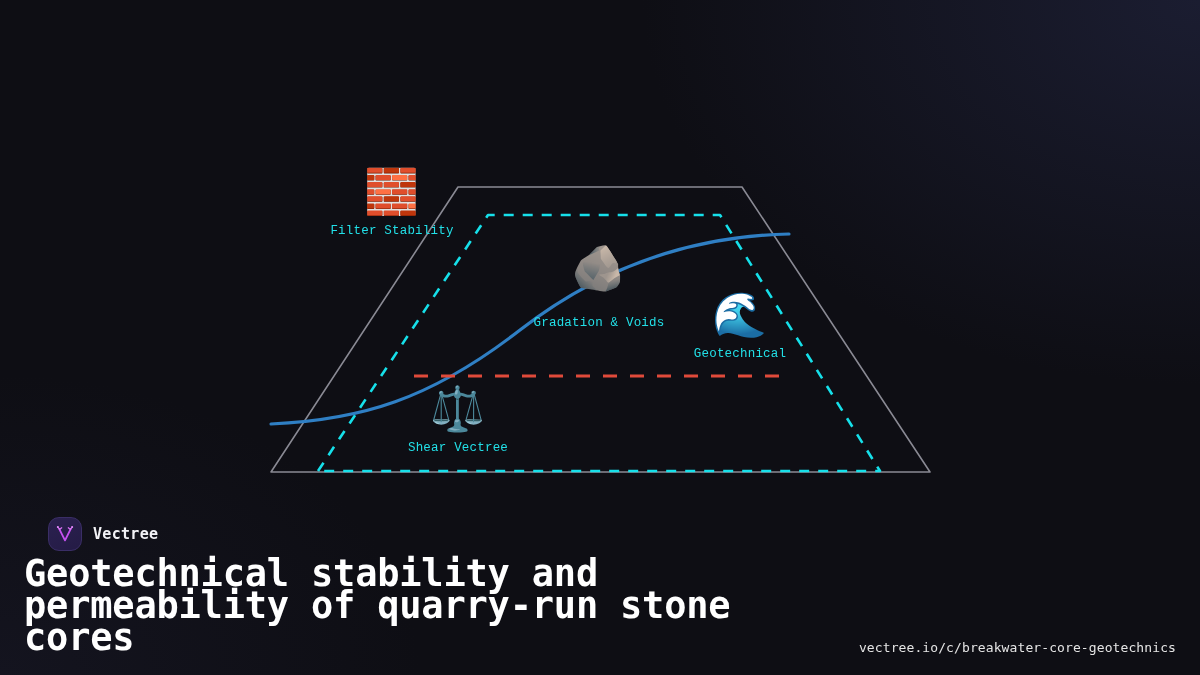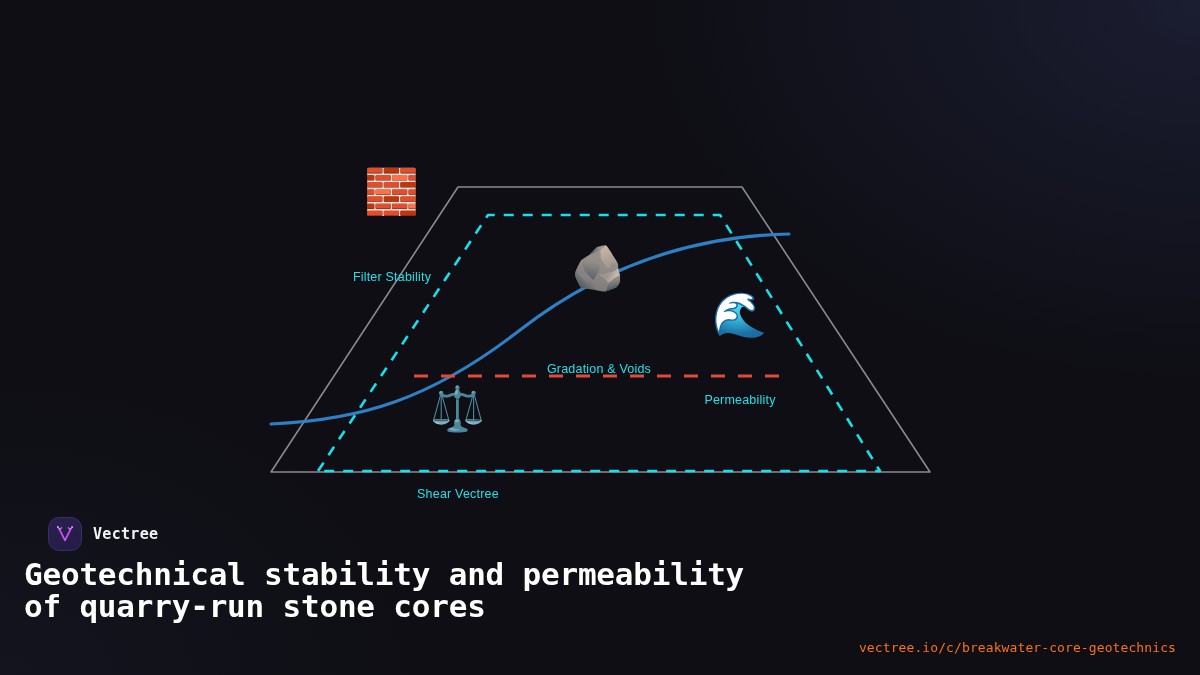--- a/index.html
+++ b/index.html
@@ -16,27 +16,26 @@
 
   
   #scene {
     position:absolute; left:0; top:0; width:1200px; height:490px;
   }
   #scene svg { position:absolute; left:0; top:0; }
 
   .scene-label {
     position:absolute;
     color:#22e0e8;
-    font-family:Liberation Sans, sans-serif;
+    font-family:Liberation Mono, monospace;
     font-size:12.5px;
     letter-spacing:0.2px;
     white-space:nowrap;
     transform:translateX(-50%);
     text-align:left;
-    margin-top:46px;
   }
   .scene-emoji {
     position:absolute;
     font-family:"DejaVu Sans","Liberation Sans",sans-serif;
     font-size:44px;
     line-height:1;
     white-space:nowrap;
     transform:translate(-50%,-50%);
     text-align:center;
   }
@@ -57,30 +56,30 @@
     display:flex; align-items:center; justify-content:center;
   }
   #brand-name {
     font-family:"DejaVu Sans Mono","Liberation Mono",monospace;
     font-size:15px; font-weight:bold; color:#f2f2f6; letter-spacing:0.3px;
   }
   #headline {
     position:absolute; left:24px; top:68px; width:740px;
     font-family:"DejaVu Sans Mono","Liberation Mono",monospace;
     font-weight:bold;
-    font-size:31px;
+    font-size:37px;
     line-height:32px;
     color:#ffffff;
     letter-spacing:-0.2px;
   }
   #source-url {
     position:absolute; right:24px; bottom:20px;
     font-family:"DejaVu Sans Mono","Liberation Mono",monospace;
     font-size:13px;
-    color:#f97316;
+    color:#e5e5e5;
     letter-spacing:0.1px;
   }
 </style>
 </head>
 <body>
 
 <div id="scene">
 
   <svg width="1200" height="490" viewBox="0 0 1200 490">
 
@@ -93,21 +92,21 @@
     <line x1="414" y1="376" x2="780" y2="376" stroke="#e04a3a" stroke-width="2.8" stroke-dasharray="14 13" stroke-linecap="butt"></line>
   </svg>
 
   <div class="scene-emoji" style="left:392px; top:192px;">🧱</div>
   <div class="scene-emoji" style="left:599px; top:268px;">🪨</div>
   <div class="scene-emoji" style="left:740px; top:315px;">🌊</div>
   <div class="scene-emoji" style="left:458px; top:409px;">⚖️</div>
 
   <div class="scene-label" style="left:392px; top:224px;">Filter Stability</div>
   <div class="scene-label" style="left:599px; top:316px;">Gradation &amp; Voids</div>
-  <div class="scene-label" style="left:740px; top:347px;">Permeability</div>
+  <div class="scene-label" style="left:740px; top:347px;">Geotechnical</div>
   <div class="scene-label" style="left:458px; top:441px;">Shear Vectree</div>
 
 </div>
 
 <div id="footer">
 
   <div id="brand">
     <div id="brand-mark">
       <svg width="22" height="22" viewBox="0 0 24 24">
         <path d="M6 7 L12 19 L18 7" fill="none" stroke="#c451f0" stroke-width="2" stroke-linecap="round" stroke-linejoin="round"></path>

